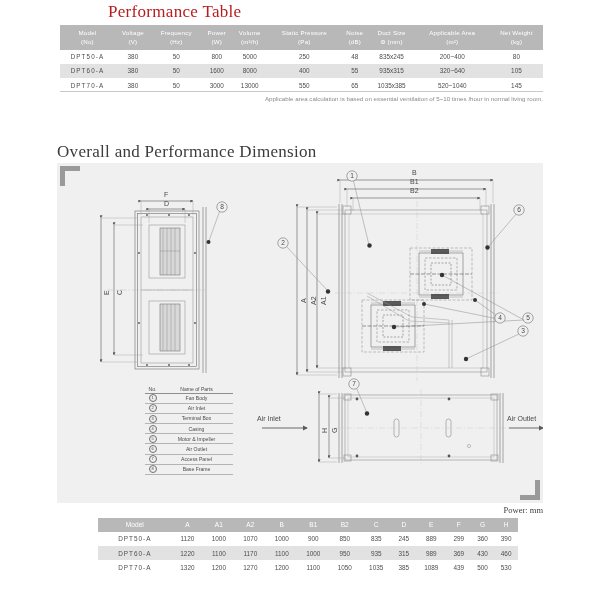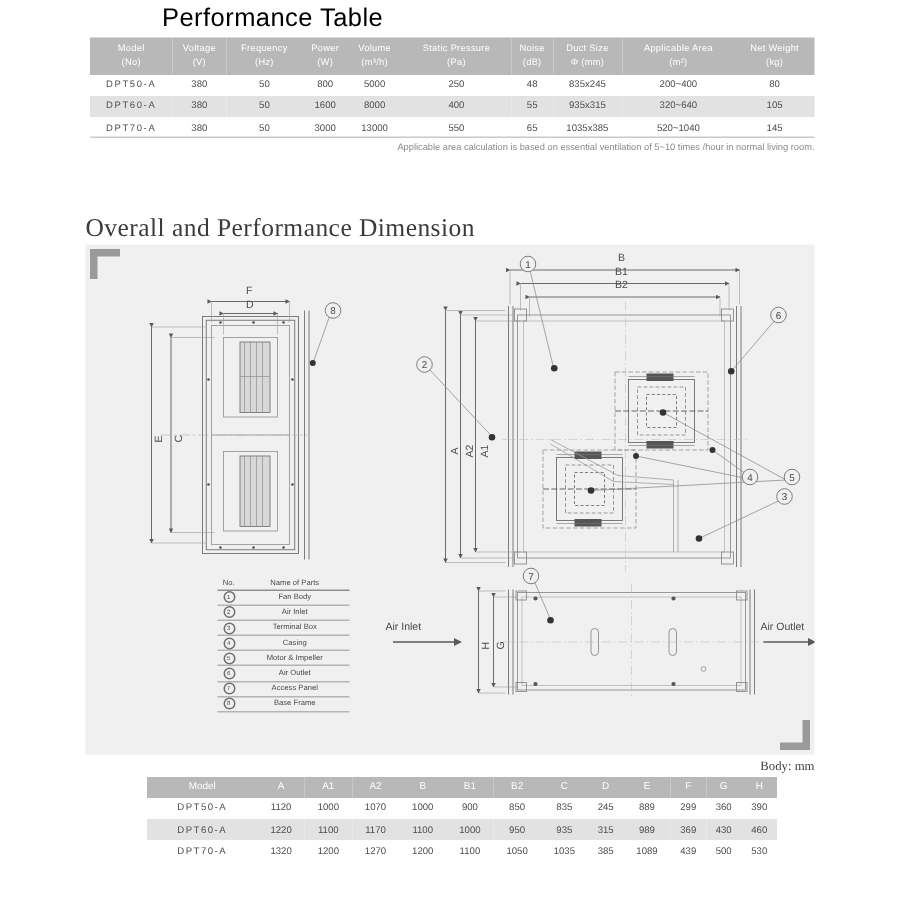--- a/index.html
+++ b/index.html
@@ -7,22 +7,22 @@
     width:600px;height:600px;
     background:#ffffff;
     font-family:"Liberation Sans", sans-serif;
     color:#4a4a4a;
     overflow:hidden;
     position:relative;
   }
   
   .h-perf{
     position:absolute;left:108px;top:2px;
-    font-family:Liberation Sans, sans-serif;
-    font-size:17px;color:#000000;letter-spacing:.3px;
+    font-family:Liberation Serif, serif;
+    font-size:17px;color:#b91c1c;letter-spacing:.3px;
   }
   .h-dim{
     position:absolute;left:57px;top:142px;
     font-family:"Liberation Serif", serif;
     font-size:17px;color:#3b3b3b;letter-spacing:.3px;
   }
   
   .perf-wrap{position:absolute;left:60px;top:25px;width:483px;}
   table{border-collapse:collapse;width:100%;}
   .perf th{
@@ -478,21 +478,21 @@
           </tr>
           <tr>
             <td class="n"><span class="cnum">8</span></td>
             <td class="t">Base Frame</td>
           </tr>
         </tbody>
     </table>
   </div>
 </div>
 
-<div class="unit">Body: mm</div>
+<div class="unit">Power: mm</div>
 <div class="dim-wrap">
   <table class="dim">
     <thead>
       <tr id="dim-head-row">
           <th>Model</th>
           <th>A</th>
           <th>A1</th>
           <th>A2</th>
           <th>B</th>
           <th>B1</th>

